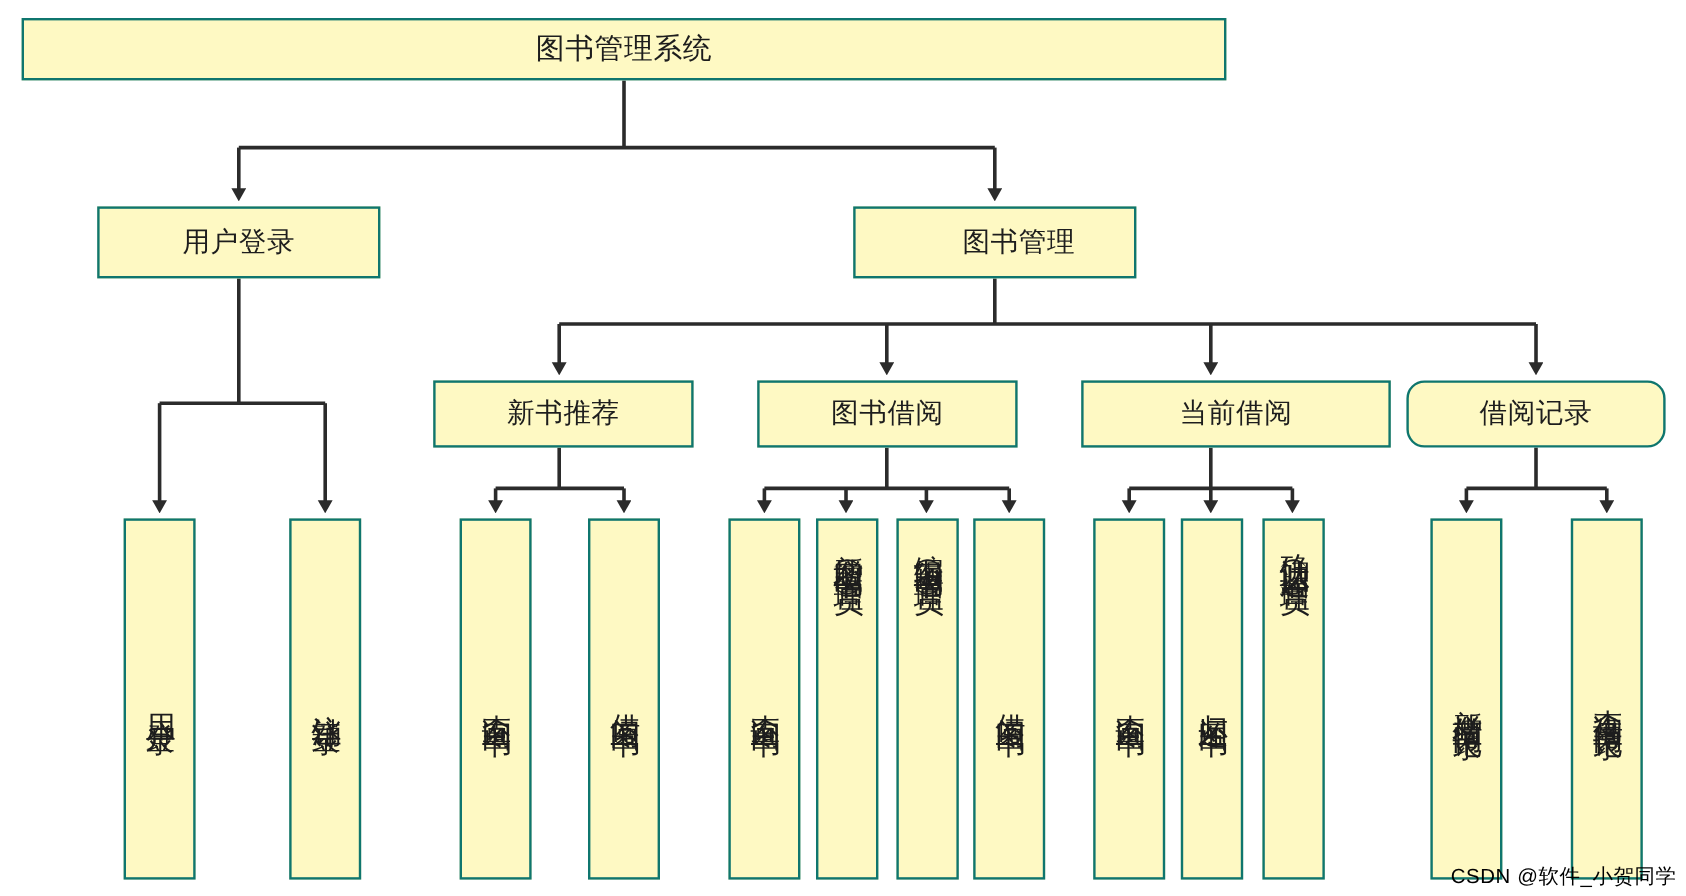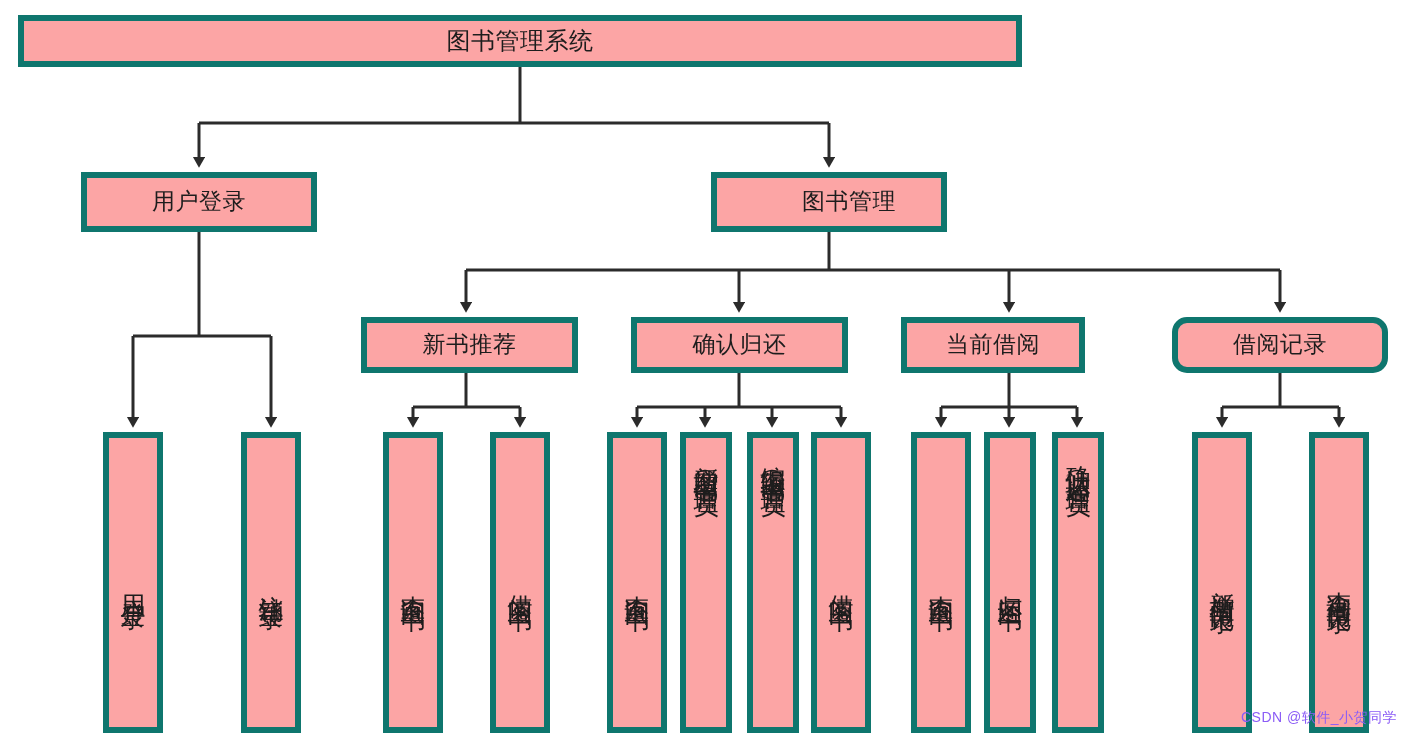--- a/index.html
+++ b/index.html
@@ -7,22 +7,22 @@
     width:1405px;height:747px;background:#ffffff;
     font-family:"Liberation Sans","DejaVu Sans",sans-serif;
     overflow:hidden;position:relative;
   }
   #stage{position:absolute;left:0;top:0;width:1405px;height:747px;}
   #edges{position:absolute;left:0;top:0;width:1405px;height:747px;}
 
   .node{
     position:absolute;
     box-sizing:border-box;
-    background:#fca5a5;
-    border:6px solid #0f766e;
+    background:#fef9c3;
+    border:2px solid #0f766e;
     display:flex;align-items:center;justify-content:center;
     color:#1d1d1d;
   }
   .node .lbl{
     display:block;text-align:center;line-height:1.04;
     letter-spacing:0.5px;
   }
   .node.horiz .lbl{font-size:23px;}
   .node.root .lbl{font-size:24px;}
 
@@ -36,22 +36,22 @@
     text-orientation:upright;
     font-size:25px;
     line-height:1.0;
     letter-spacing:4px;
     white-space:nowrap;
     margin:0 auto;
   }
   .node.leaf.center{align-items:center;padding-top:0;}
 
   #watermark{
-    position:absolute;right:8px;bottom:20px;
-    font-size:14px;color:#8b5cf6;
+    position:absolute;right:8px;bottom:5px;
+    font-size:17px;color:#000000;
     letter-spacing:0.5px;white-space:nowrap;
     pointer-events:none;
   }
 </style>
 </head>
 <body>
 
 <div id="stage">
 
   <svg id="edges" viewBox="0 0 1405 747" xmlns="http://www.w3.org/2000/svg">
@@ -113,23 +113,23 @@
     <span class="lbl">用户登录</span>
   </div>
   <div class="node horiz" style="left:711px;top:172px;width:236px;height:60px;padding-left:40px;">
     <span class="lbl">图书管理</span>
   </div>
 
   <div class="node horiz" style="left:361px;top:317px;width:217px;height:56px;">
     <span class="lbl">新书推荐</span>
   </div>
   <div class="node horiz" style="left:631px;top:317px;width:217px;height:56px;">
-    <span class="lbl">确认归还</span>
+    <span class="lbl">图书借阅</span>
   </div>
-  <div class="node horiz" style="left:901px;top:317px;width:184px;height:56px;">
+  <div class="node horiz" style="left:901px;top:317px;width:258px;height:56px;">
     <span class="lbl">当前借阅</span>
   </div>
   <div class="node horiz" style="left:1172px;top:317px;width:216px;height:56px;border-radius:15px;">
     <span class="lbl">借阅记录</span>
   </div>
 
   <div class="node leaf center" style="left:103px;top:432px;width:60px;height:301px;">
     <span class="lbl">用户登录</span>
   </div>
   <div class="node leaf center" style="left:241px;top:432px;width:60px;height:301px;">

